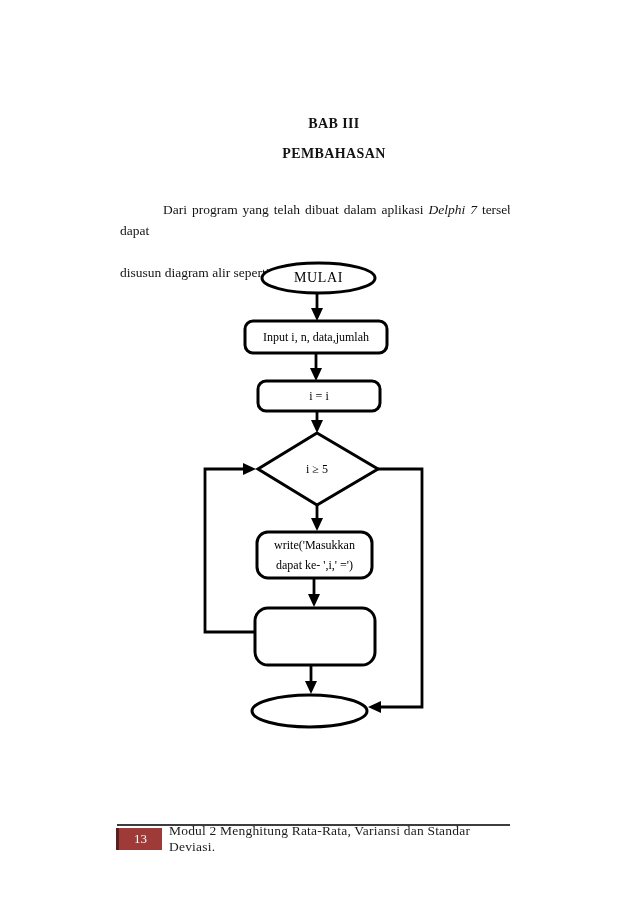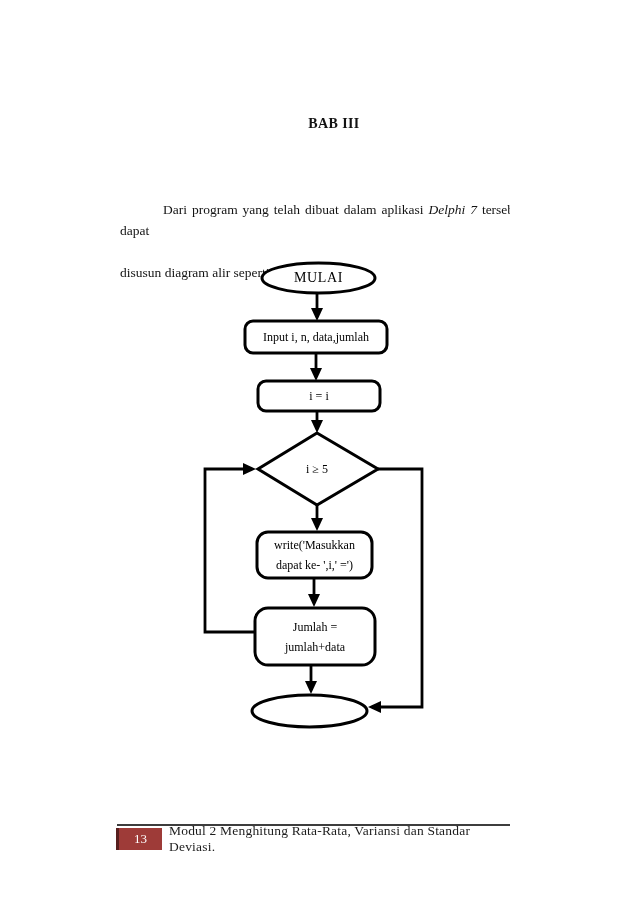--- a/index.html
+++ b/index.html
@@ -28,20 +28,21 @@
          justify-content:center;color:#ffffff;font-size:13px;}
   .footer-text{position:absolute;left:169px;top:828px;height:22px;display:flex;align-items:center;
          font-size:13.5px;color:#1d1d1d;letter-spacing:0.2px;}
 </style>
 </head>
 <body>
 
 <div class="page">
 
   <div class="h1">BAB III</div>
+  <div class="h2">PEMBAHASAN</div>
 
   <div class="para">
     <div class="pjustify"><span>Dari program yang telah dibuat dalam aplikasi </span><span class="it">Delphi 7</span><span> tersebut, dapat</span></div>
     <div>disusun diagram alir seperti berikut :</div>
   </div>
 
   <svg class="flow" width="638" height="902" viewBox="0 0 638 902" xmlns="http://www.w3.org/2000/svg">
     <defs>
       <marker id="arw" markerUnits="userSpaceOnUse" markerWidth="13" markerHeight="12" viewBox="0 0 13 12" refX="9" refY="6" orient="auto">
         <path d="M0,0 L13,6 L0,12 Z" fill="#000"></path>
@@ -67,22 +68,18 @@
   </svg>
 
   <div class="lbl big" style="left:262px;top:263px;width:113px;height:30px;">MULAI</div>
   <div class="lbl" style="left:245px;top:321px;width:142px;height:32px;">Input i, n, data,jumlah</div>
   <div class="lbl" style="left:258px;top:381px;width:122px;height:30px;">i = i</div>
   <div class="lbl" style="left:267px;top:433px;width:100px;height:72px;">i ≥ 5</div>
   <div class="lbl twoline" style="left:257px;top:532px;width:115px;height:46px;">
     <div>write('Masukkan</div>
     <div>dapat ke- ',i,' =')</div>
   </div>
-  <div class="lbl twoline" style="left:255px;top:608px;width:120px;height:57px;">
-    <div>Jumlah =</div>
-    <div>jumlah+data</div>
-  </div>
 
   <div class="footer-rule"></div>
   <div class="badge">13</div>
   <div class="footer-text">Modul 2 Menghitung Rata-Rata, Variansi dan Standar Deviasi.</div>
 
 </div>
 
 </body></html>

